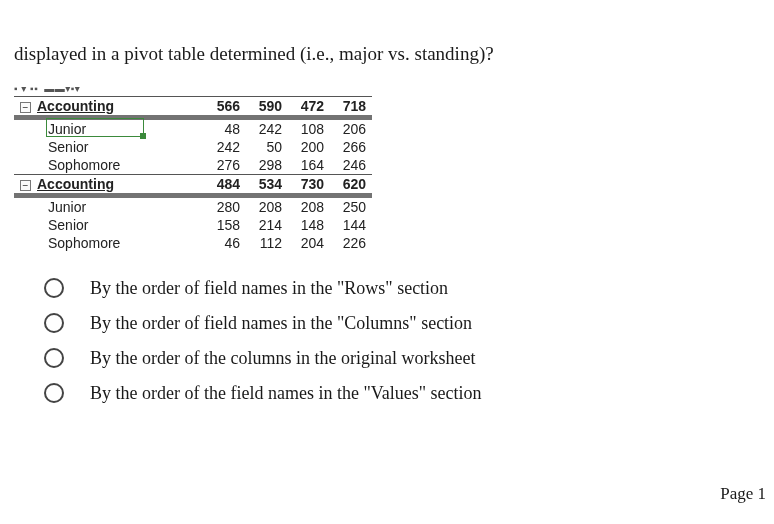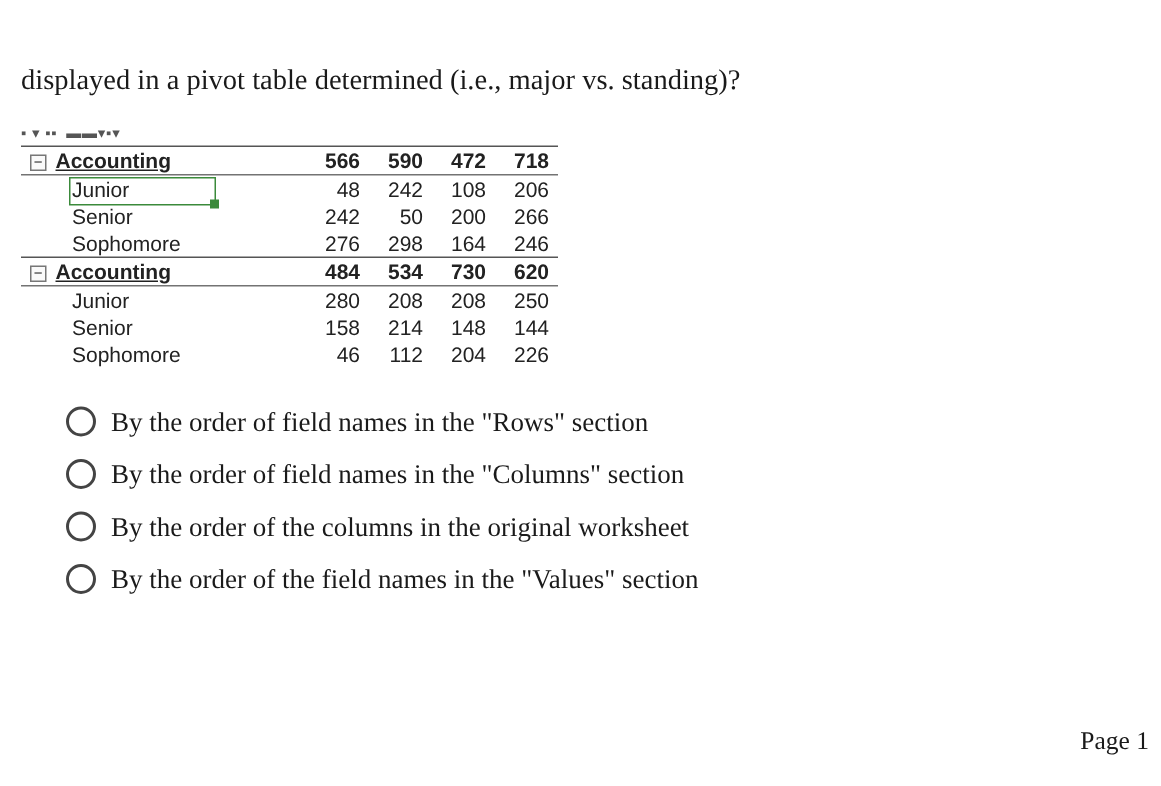--- a/index.html
+++ b/index.html
@@ -45,21 +45,21 @@
   }
   .pivot-table td.row-label {
     text-align: left;
     min-width: 190px;
     padding-left: 6px;
   }
   .pivot-table td.indent {
     padding-left: 34px;
   }
   .group-row td.row-label { font-weight: bold; text-decoration: underline; }
-  .group-row td { border-top: 1px solid #555; border-bottom: 1px solid #737373; font-weight: bold; }
+  .group-row td { border-top: 1px solid #555; border-bottom: 5px solid #737373; font-weight: bold; }
   .collapse-icon {
     display: inline-block;
     width: 11px;
     height: 11px;
     border: 1px solid #777;
     font-size: 10px;
     line-height: 9px;
     text-align: center;
     margin-right: 6px;
     vertical-align: middle;
@@ -81,21 +81,21 @@
     width: 6px; height: 6px;
     background: #3b8a3b;
     right: -3px; bottom: -3px;
   }
   .answers {
     padding-left: 30px;
   }
   .answer-option {
     display: flex;
     align-items: center;
-    gap: 10px;
+    gap: 26px;
     font-size: 18px;
     margin-bottom: 14px;
   }
   .radio {
     width: 20px;
     height: 20px;
     border: 2px solid #444;
     border-radius: 50%;
     flex-shrink: 0;
   }

